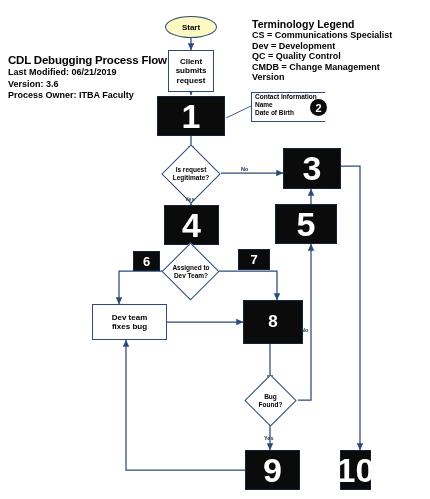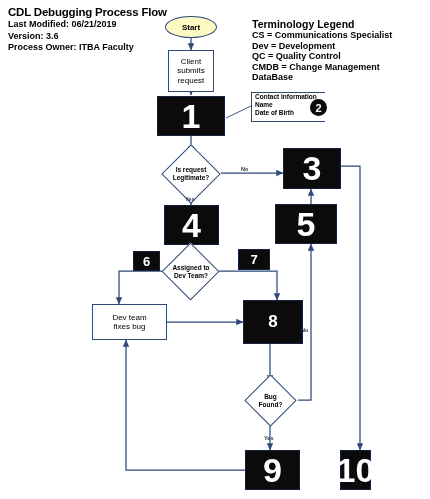--- a/index.html
+++ b/index.html
@@ -9,40 +9,40 @@
     font-family:"Liberation Sans",sans-serif;
     color:#000;
     overflow:hidden;
     position:relative;
   }
   #canvas{position:absolute;left:0;top:0;width:430px;height:499px;}
   svg.lines{position:absolute;left:0;top:0;width:430px;height:499px;pointer-events:none;}
 
   
   .hdr{position:absolute;left:8px;top:6px;width:180px;}
-  .hdr .title{font-size:11.5px;font-weight:bold;line-height:13px;letter-spacing:-.2px;}
+  .hdr .title{font-size:11.5px;font-weight:bold;line-height:13px;letter-spacing:-.2px;margin-top:48px;}
   .hdr .meta{font-size:9px;font-weight:bold;line-height:11.5px;margin-top:0;}
 
   
   .legend{position:absolute;left:252px;top:18px;width:175px;}
   .legend .lt{font-size:10.5px;font-weight:bold;line-height:12px;}
   .legend .ll{font-size:9px;font-weight:bold;line-height:10.5px;}
 
   
   .node{position:absolute;box-sizing:border-box;}
 
   .oval{
     border:1.4px solid #2d4a78;border-radius:50%;
     background:#fef9c3;display:flex;align-items:center;justify-content:center;
     font-size:8px;font-weight:bold;
   }
   .pbox{
     border:1.3px solid #2d4a78;background:#fff;
     display:flex;align-items:center;justify-content:center;text-align:center;
-    font-size:8px;font-weight:normal;line-height:9.5px;
+    font-size:8px;font-weight:bold;line-height:9.5px;
   }
   .redacted{
     background:#0b0b0b;border:1px solid #16213d;
     display:flex;align-items:center;justify-content:center;
     color:#fff;font-weight:bold;
   }
   .redacted.big{font-size:34px;}
   .redacted.mid{font-size:17px;}
   .redacted.small{font-size:13px;}
 
@@ -128,21 +128,21 @@
     <div class="meta">Version: 3.6</div>
     <div class="meta">Process Owner: ITBA Faculty</div>
   </div>
 
   <div class="legend">
     <div class="lt">Terminology Legend</div>
     <div class="ll">CS = Communications Specialist</div>
     <div class="ll">Dev = Development</div>
     <div class="ll">QC = Quality Control</div>
     <div class="ll">CMDB = Change Management</div>
-    <div class="ll">DataBase</div>
+    <div class="ll">Version</div>
   </div>
 
   <div class="node oval" style="left:165px;top:16px;width:52px;height:22px;">Start</div>
 
   <div class="node pbox" style="left:168px;top:50px;width:46px;height:42px;">Client submits request</div>
 
   <div class="node redacted big" style="left:157px;top:96px;width:68px;height:40px;">1</div>
 
   <div class="callout">
     <div class="cl">Contact Information</div>

